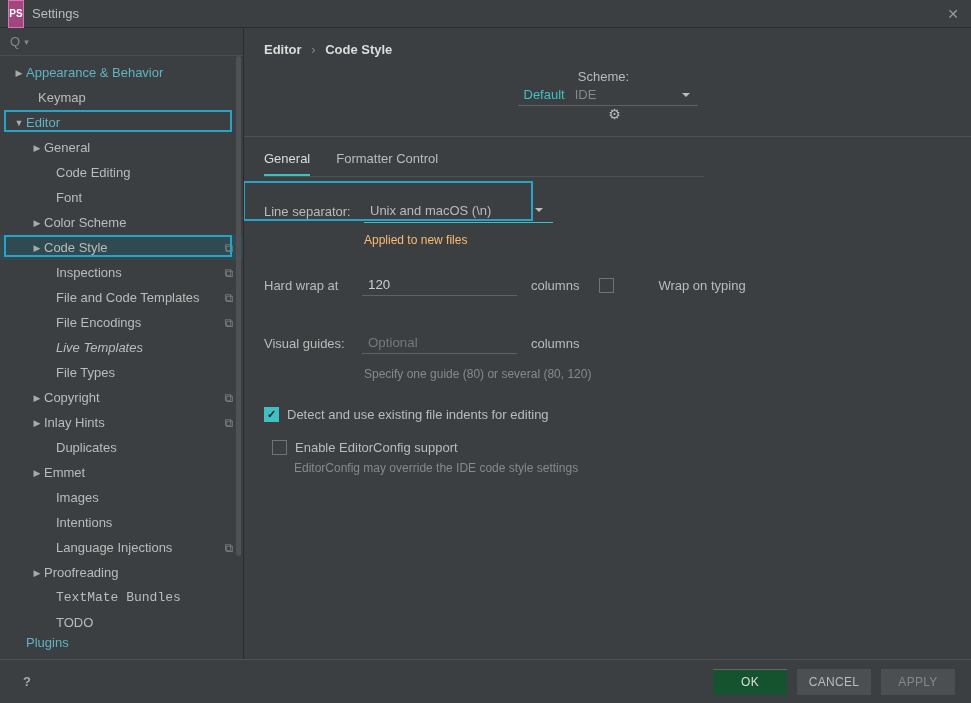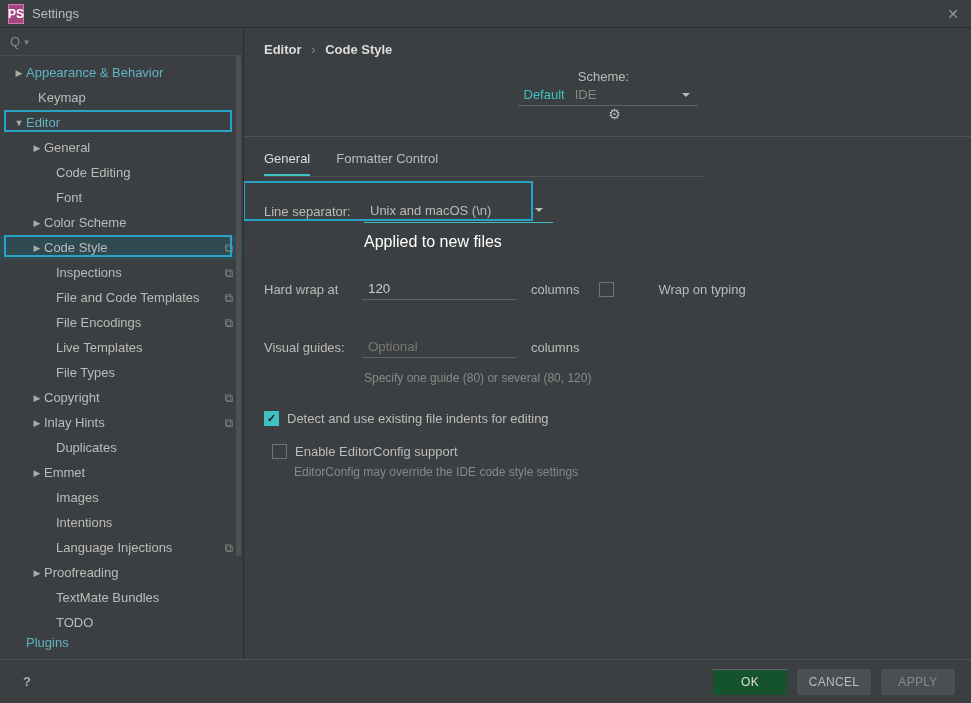--- a/index.html
+++ b/index.html
@@ -16,25 +16,25 @@
   }
   .titlebar {
     display: flex;
     align-items: center;
     height: 28px;
     background: #3c3f41;
     border-bottom: 1px solid #2b2b2b;
     padding: 0 8px;
   }
   .titlebar-icon {
-    width: 16px; height: 20px;
+    width: 16px; height: 28px;
     background: #a1477d;
     border: 1px solid #d776b4;
     margin-right: 8px;
-    font-size: 12px;
+    font-size: 10px;
     display: flex; align-items:center; justify-content:center;
     color: #fff; font-weight: bold;
   }
   .titlebar-title { color: #bbb; }
   .titlebar-close {
     margin-left: auto;
     color: #999;
     font-size: 14px;
     cursor: pointer;
     padding: 4px;
@@ -175,21 +175,21 @@
     border-top: 4px solid #bbb;
     margin-left: 16px;
   }
   .linesep-hl {
     position: absolute;
     border: 2px solid #28a2c6;
     left: -1px; top: 4px;
     width: 290px; height: 40px;
   }
   .helper {
-    color: #ffffff; font-size: 16px;
+    color: #fdba74; font-size: 12px;
     margin-left: 100px;
     padding: 2px 0 18px 0;
   }
   .text-input {
     background: transparent;
     border: none;
     border-bottom: 1px solid #5e6264;
     color: #ccc;
     padding: 3px 6px;
     width: 155px;
@@ -312,21 +312,21 @@
         <div class="tree-item" style="padding-left: 44px;">
           <span class="arrow"></span>
           <span>File and Code Templates</span>
           <span class="icon-right">⧉</span>
         </div>
         <div class="tree-item" style="padding-left: 44px;">
           <span class="arrow"></span>
           <span>File Encodings</span>
           <span class="icon-right">⧉</span>
         </div>
-        <div class="tree-item" style="padding-left: 44px;">
+        <div class="tree-item" style="padding-left: 44px; font-style: italic;">
           <span class="arrow"></span>
           <span>Live Templates</span>
         </div>
         <div class="tree-item" style="padding-left: 44px;">
           <span class="arrow"></span>
           <span>File Types</span>
         </div>
         <div class="tree-item" style="padding-left: 32px;">
           <span class="arrow">▶</span>
           <span>Copyright</span>
@@ -355,21 +355,21 @@
         </div>
         <div class="tree-item" style="padding-left: 44px;">
           <span class="arrow"></span>
           <span>Language Injections</span>
           <span class="icon-right">⧉</span>
         </div>
         <div class="tree-item" style="padding-left: 32px;">
           <span class="arrow">▶</span>
           <span>Proofreading</span>
         </div>
-        <div class="tree-item" style="padding-left: 44px;">
+        <div class="tree-item" style="padding-left: 44px; font-family: Liberation Mono, monospace;">
           <span class="arrow"></span>
           <span>TextMate Bundles</span>
         </div>
         <div class="tree-item" style="padding-left: 44px;">
           <span class="arrow"></span>
           <span>TODO</span>
         </div>
         <div class="tree-item accent" style="padding-left: 14px; height: 18px; align-items: flex-start;">
           <span class="arrow"></span>
           <span style="overflow: hidden;">Plugins</span>

